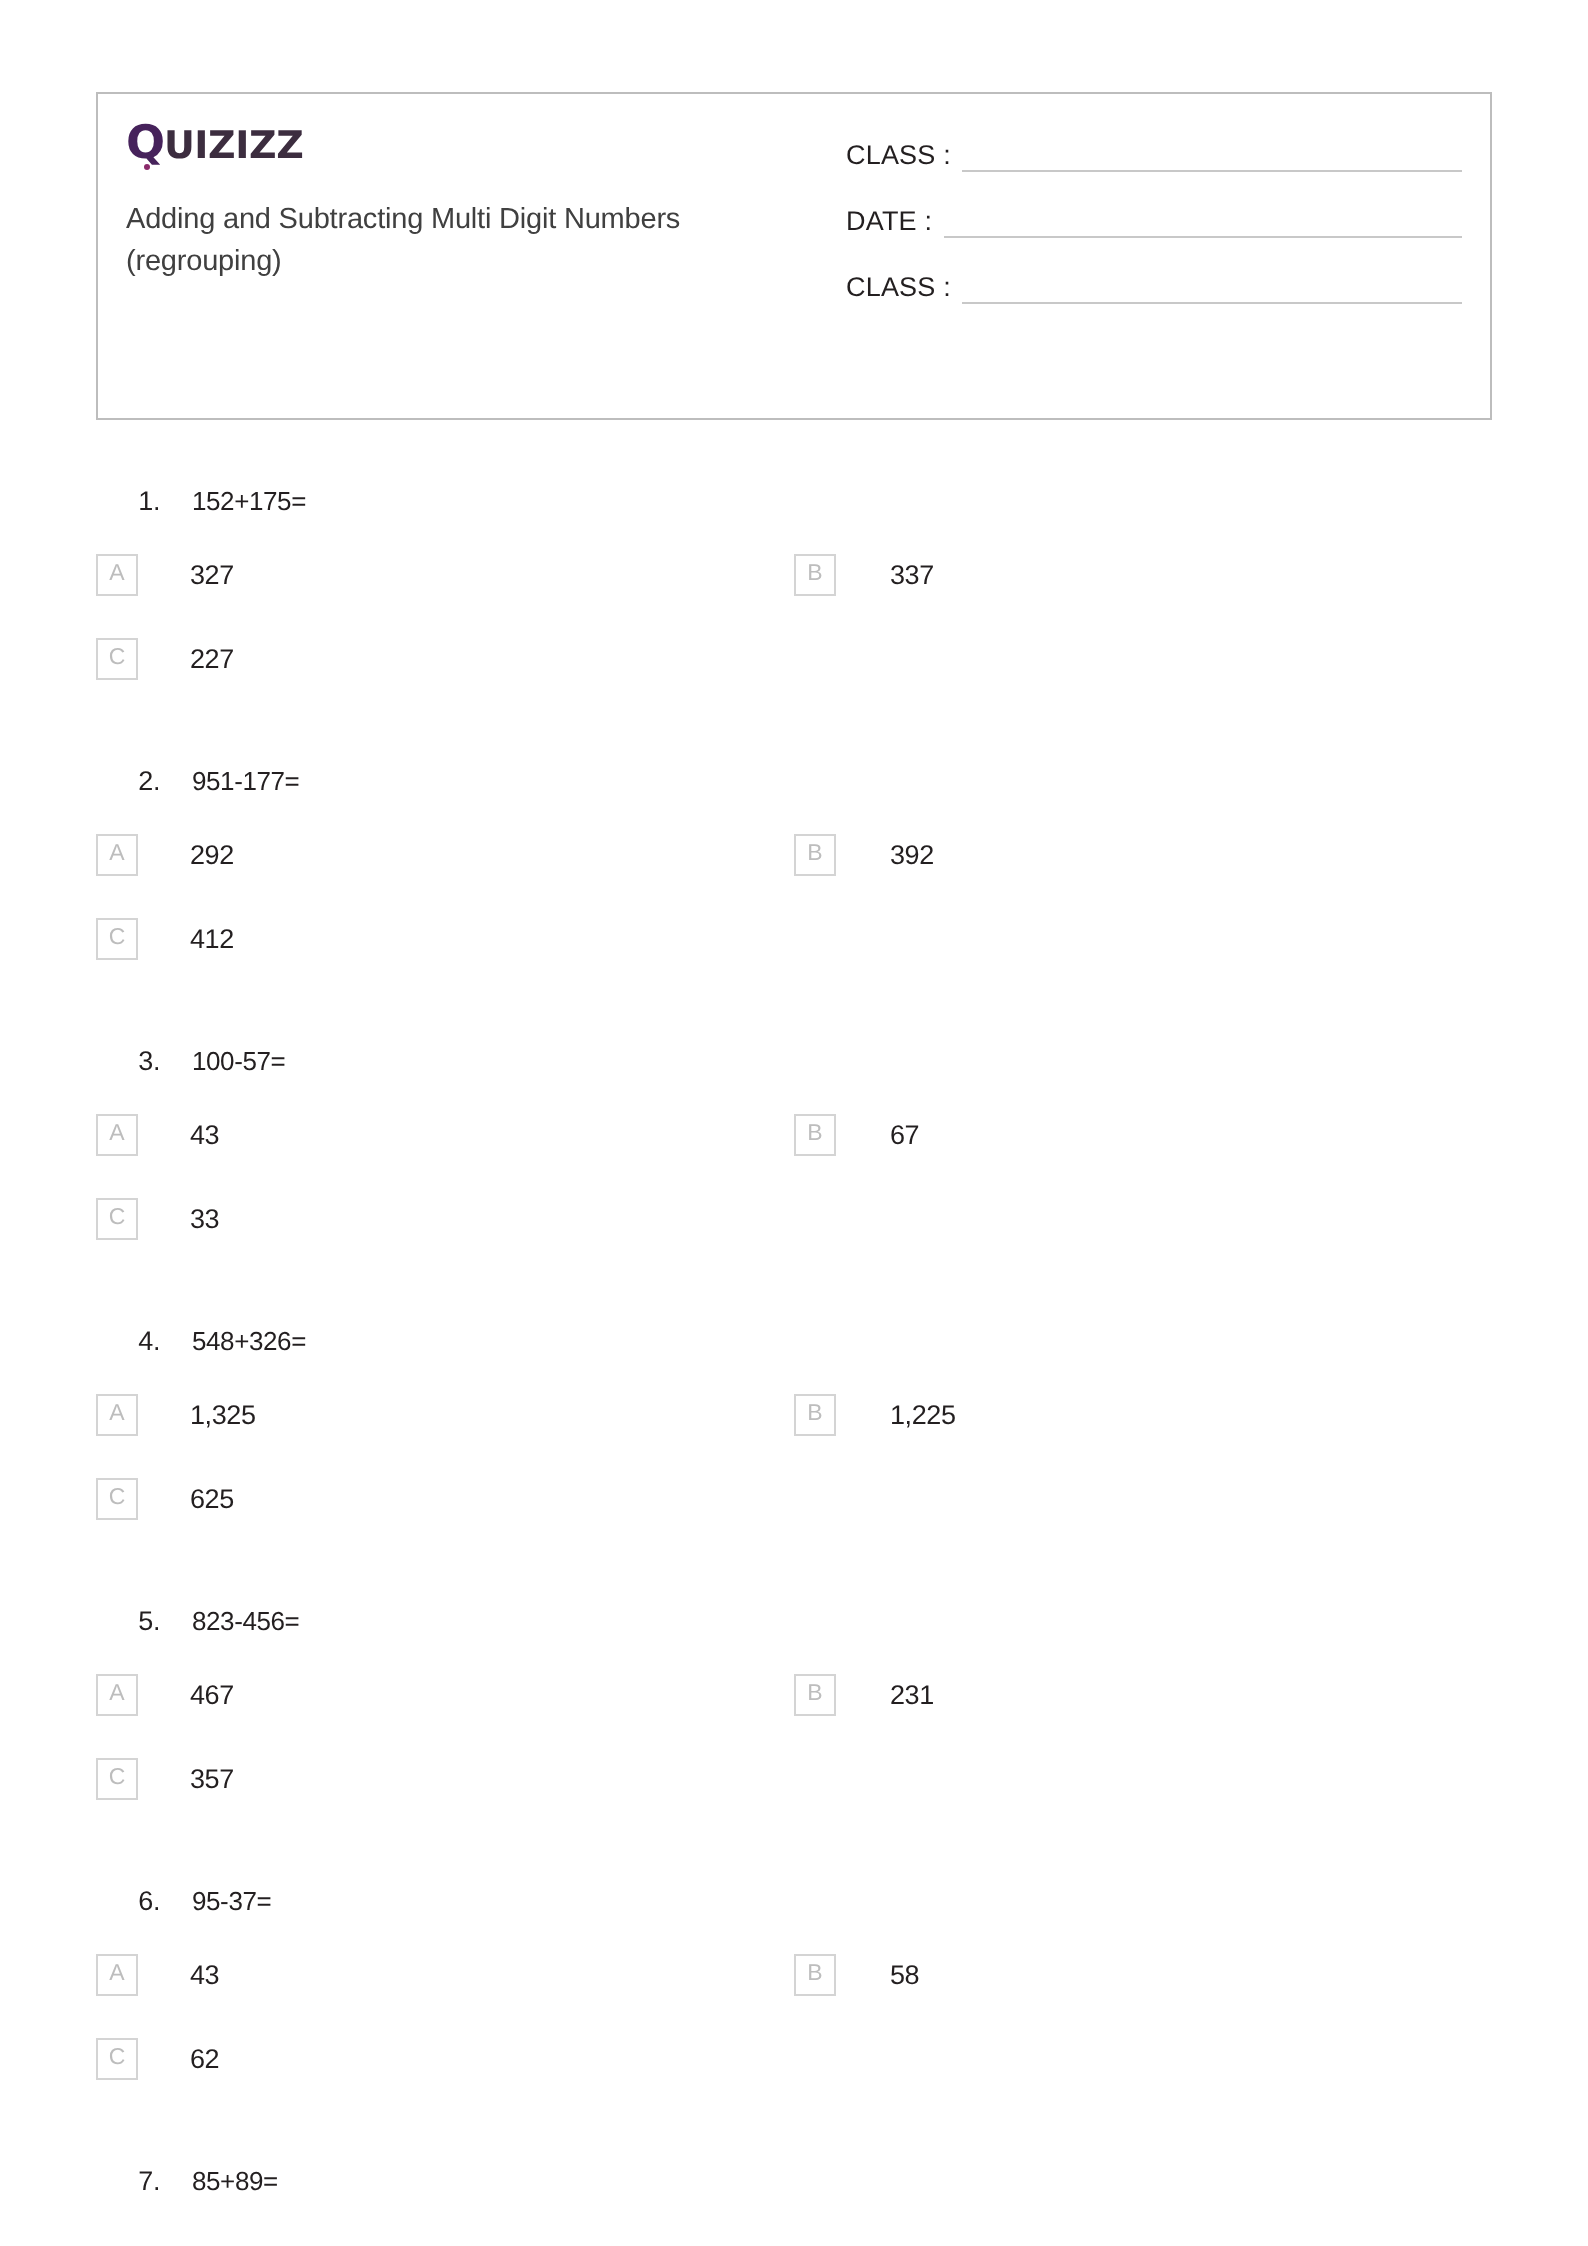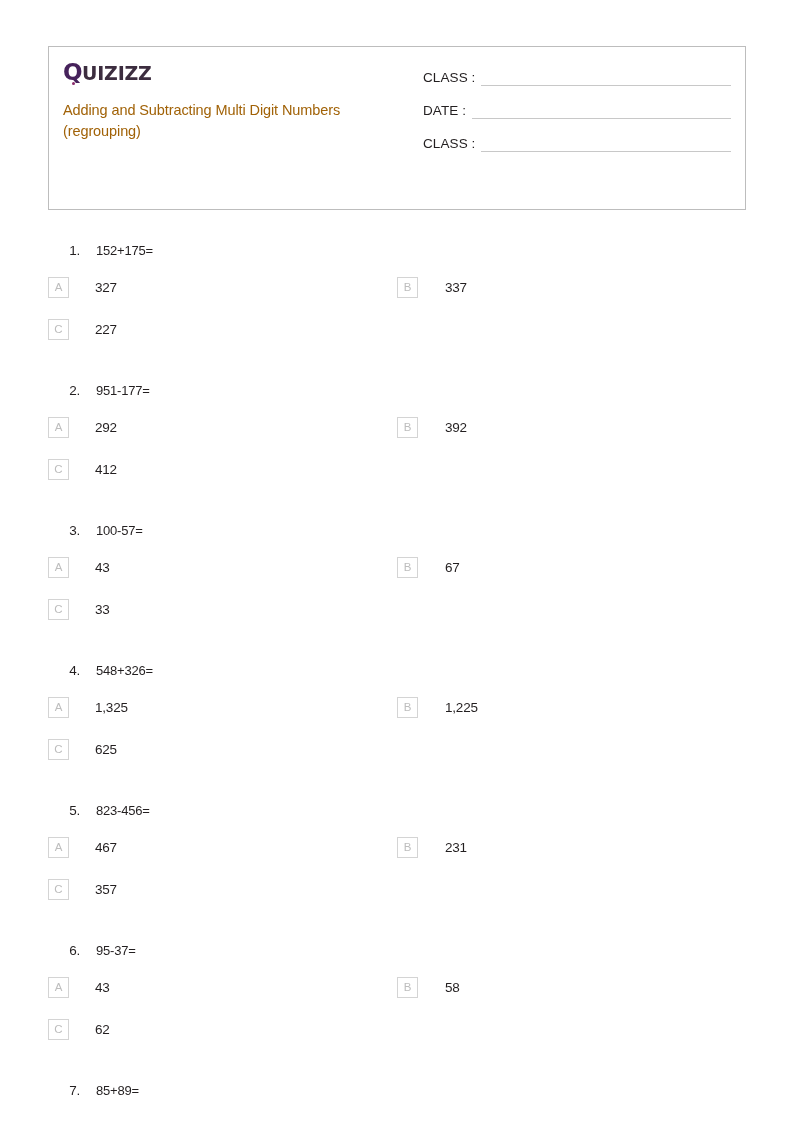--- a/index.html
+++ b/index.html
@@ -60,21 +60,21 @@
     left: 9px;
     bottom: -1px;
     width: 3px;
     height: 3px;
     border-radius: 50%;
     background: #8b2a6b;
   }
   .ws-title {
     font-size: 14.5px;
     line-height: 21px;
-    color: #a16207;
+    color: #404040;
     max-width: 340px;
     letter-spacing: -0.1px;
   }
   .ws-subtitle {
     font-size: 13.5px;
     color: #9b9b9b;
     line-height: 20px;
     letter-spacing: -0.1px;
   }
 

